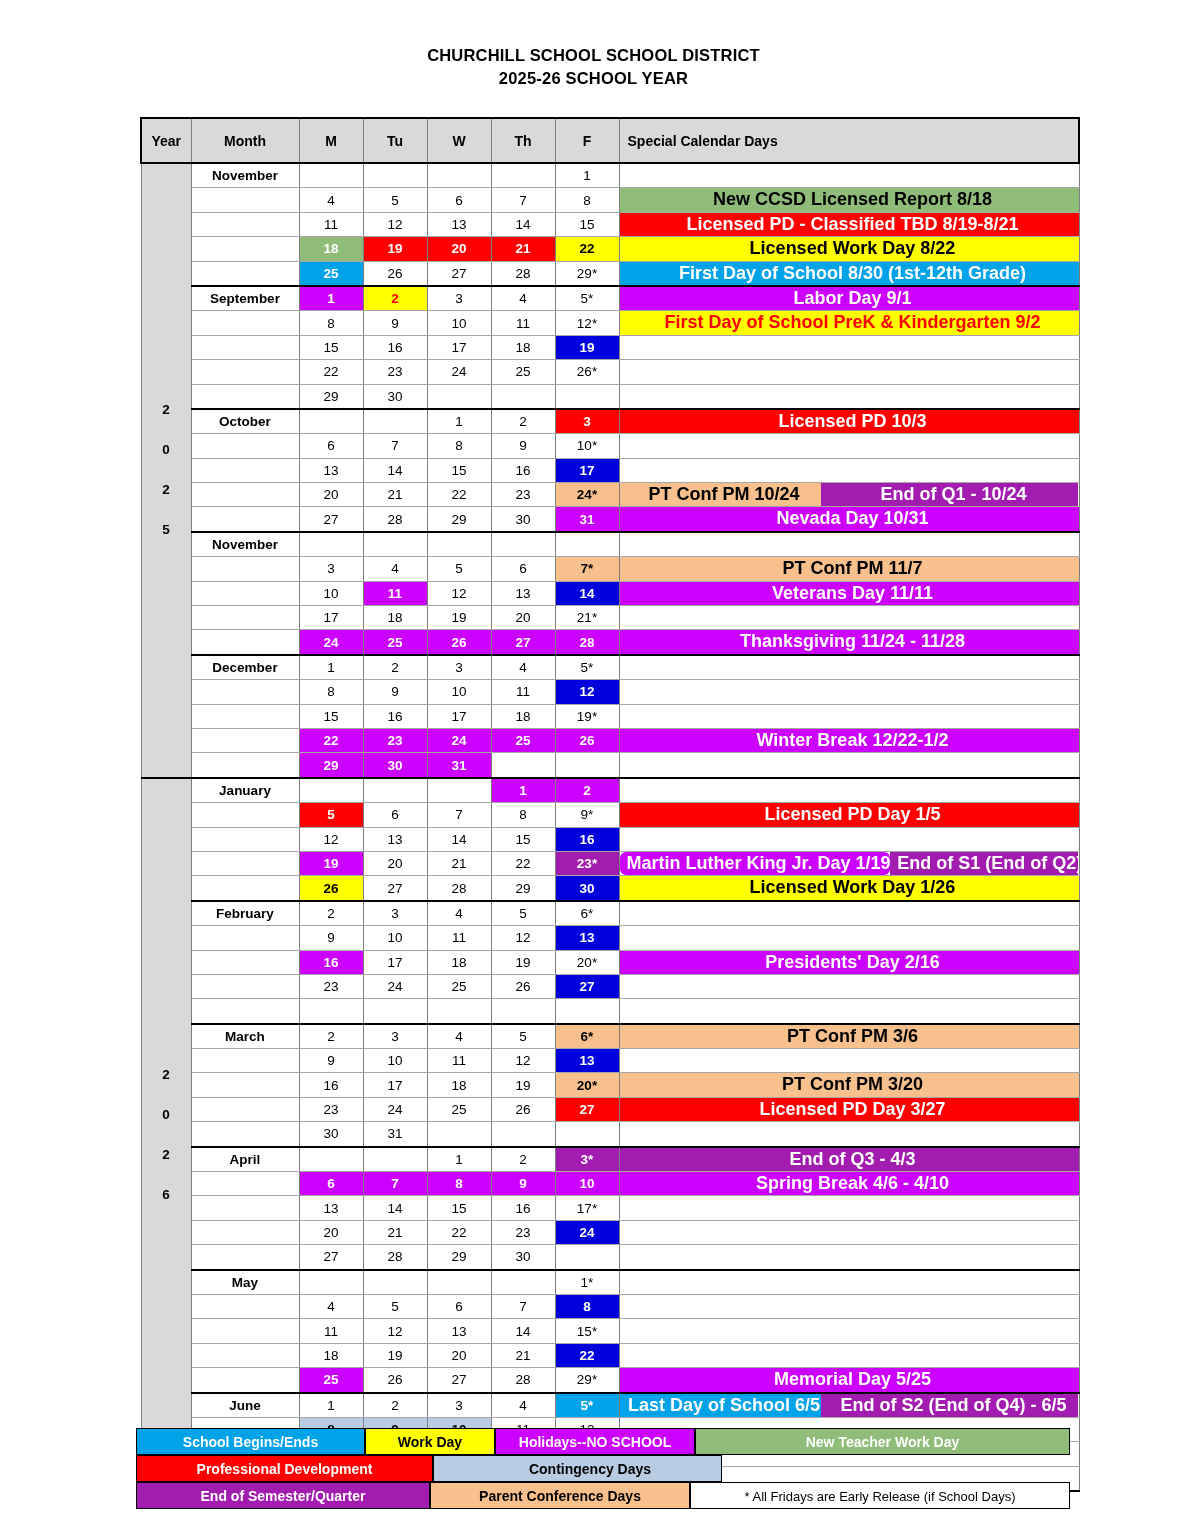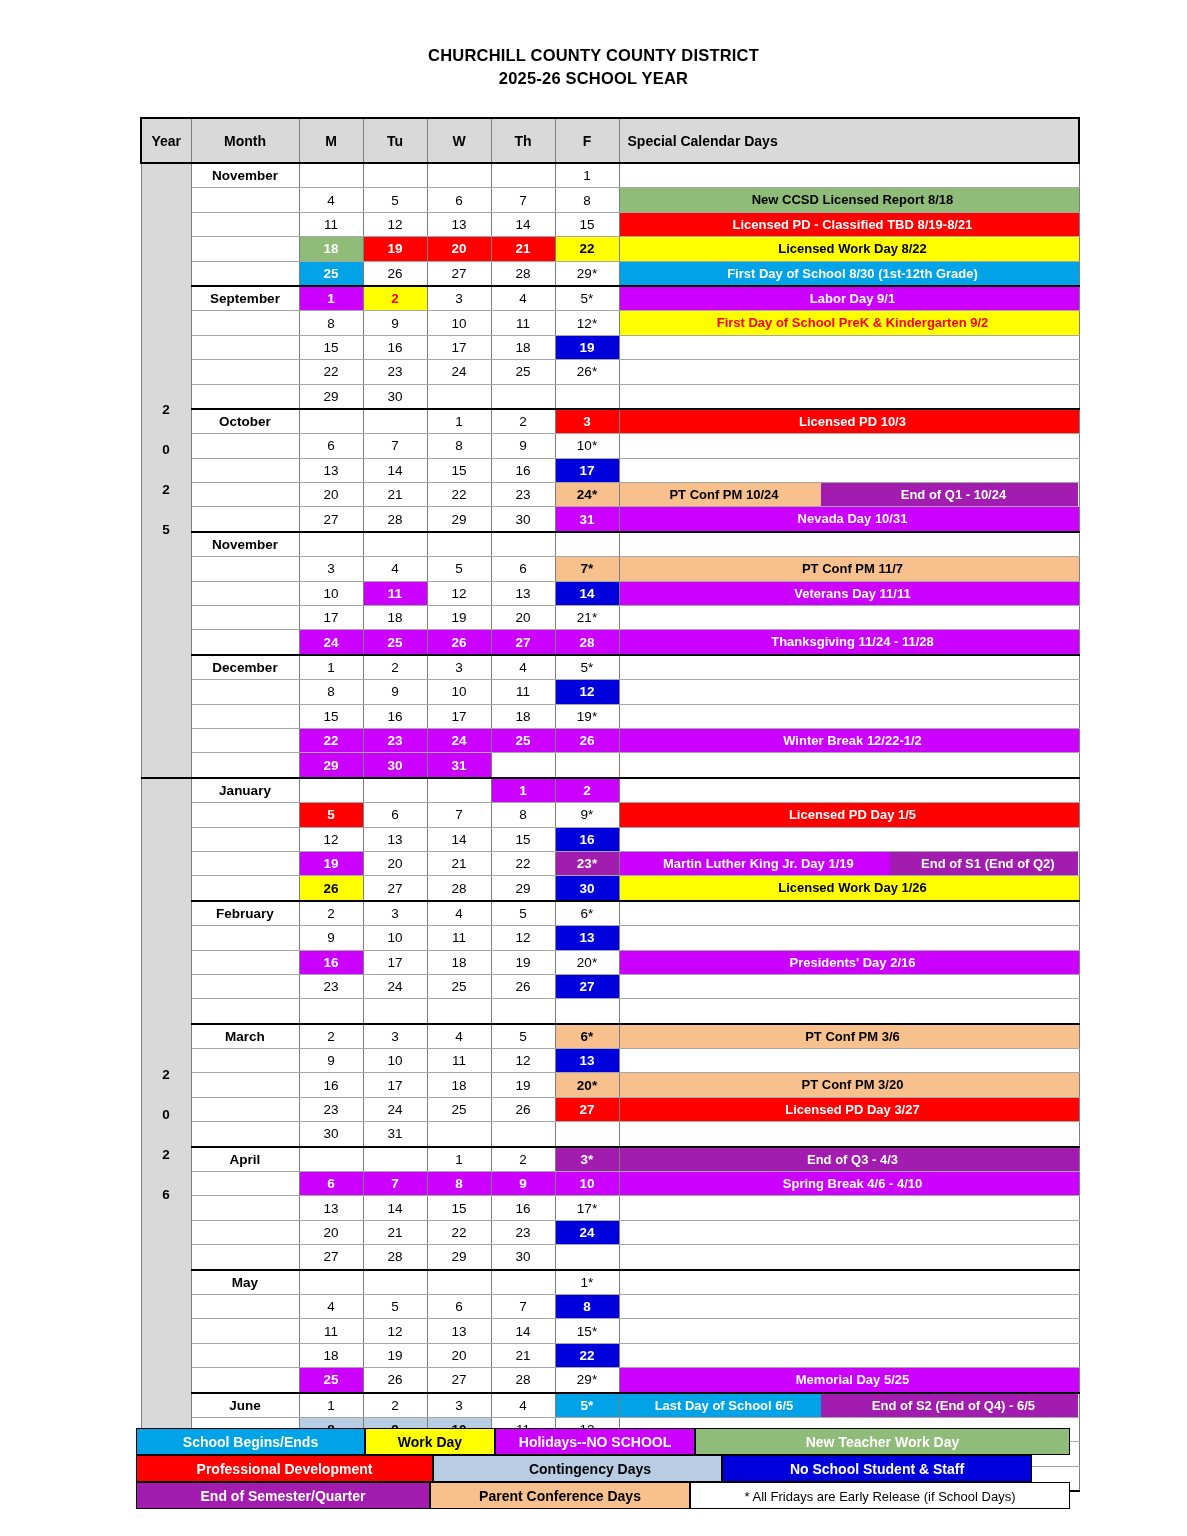--- a/index.html
+++ b/index.html
@@ -75,21 +75,21 @@
 
   
   td.spec{
     text-align:left;
     border-right:2.5px solid #000;
     padding:0;
   }
   td.spec .splitbar{display:flex;width:100%;height:23.4px;align-items:center;}
   td.spec .seg{
     height:23.4px;line-height:23.4px;
-    font-size:13px;font-weight:bold;
+    font-size:18px;font-weight:bold;
     padding-left:7px;box-sizing:border-box;
     overflow:hidden;white-space:nowrap;
   }
 
   
   tr.mstart td{border-top:2.2px solid #000;}
   tr.ystart td{border-top:2.5px solid #000;}
   tr.lastrow td{border-bottom:2.5px solid #000;}
 
   
@@ -124,21 +124,21 @@
     overflow:hidden;white-space:nowrap;
   }
   .legend-note{font-size:13px;font-weight:normal;}
 </style>
 </head>
 <body>
 
 <div class="page">
 
   <div class="title-block">
-    <div class="title-line">CHURCHILL COUNTY COUNTY DISTRICT</div>
+    <div class="title-line">CHURCHILL SCHOOL SCHOOL DISTRICT</div>
     <div class="title-line">2025-26 SCHOOL YEAR</div>
   </div>
 
   <div class="cal-wrap">
     <table class="cal">
       <colgroup>
         <col class="c-year">
           <col class="c-month">
         <col class="c-day">
           <col class="c-day">
@@ -483,21 +483,21 @@
           </tr>
           <tr>
             <td class="month"></td>
             <td class="bg-magenta t-white bold d-first">19</td>
             <td class="bg-white t-black">20</td>
             <td class="bg-white t-black">21</td>
             <td class="bg-white t-black">22</td>
             <td class="bg-dgreen t-white bold">23*</td>
             <td class="spec">
               <div class="splitbar">
-                <div class="seg bg-magenta t-white" style="width: 59%;">Martin Luther King Jr. Day 1/19</div>
+                <div class="seg bg-magenta t-white" style="width: 59%; border-radius: 6px;">Martin Luther King Jr. Day 1/19</div>
                 <div class="seg bg-dgreen t-white" style="width: 41%;">End of S1 (End of Q2)</div>
               </div>
             </td>
           </tr>
           <tr>
             <td class="month"></td>
             <td class="bg-yellow t-black bold d-first">26</td>
             <td class="bg-white t-black">27</td>
             <td class="bg-white t-black">28</td>
             <td class="bg-white t-black">29</td>
@@ -764,21 +764,20 @@
   <div class="legend" id="legend">
       <div class="legend-row">
         <div class="legend-cell bg-blue t-white" style="width: 229px;">School Begins/Ends</div>
         <div class="legend-cell bg-yellow t-black" style="width: 130px;">Work Day</div>
         <div class="legend-cell bg-magenta t-white" style="width: 200px;">Holidays--NO SCHOOL</div>
         <div class="legend-cell bg-green-lt t-white" style="width: 375px;">New Teacher Work Day</div>
       </div>
       <div class="legend-row">
         <div class="legend-cell bg-red t-white" style="width: 297px;">Professional Development</div>
         <div class="legend-cell bg-contin t-black" style="width: 289px; padding-left: 25px;">Contingency Days</div>
-        <div class="legend-cell bg-navy t-white" style="width: 310px;">No School Student &amp; Staff</div>
       </div>
       <div class="legend-row">
         <div class="legend-cell bg-dgreen t-white" style="width: 294px;">End of Semester/Quarter</div>
         <div class="legend-cell bg-peach t-black" style="width: 260px;">Parent Conference Days</div>
         <div class="legend-cell bg-white t-black legend-note" style="width: 380px;">* All Fridays are Early Release (if School Days)</div>
       </div>
     </div>
 
 </div>
 

